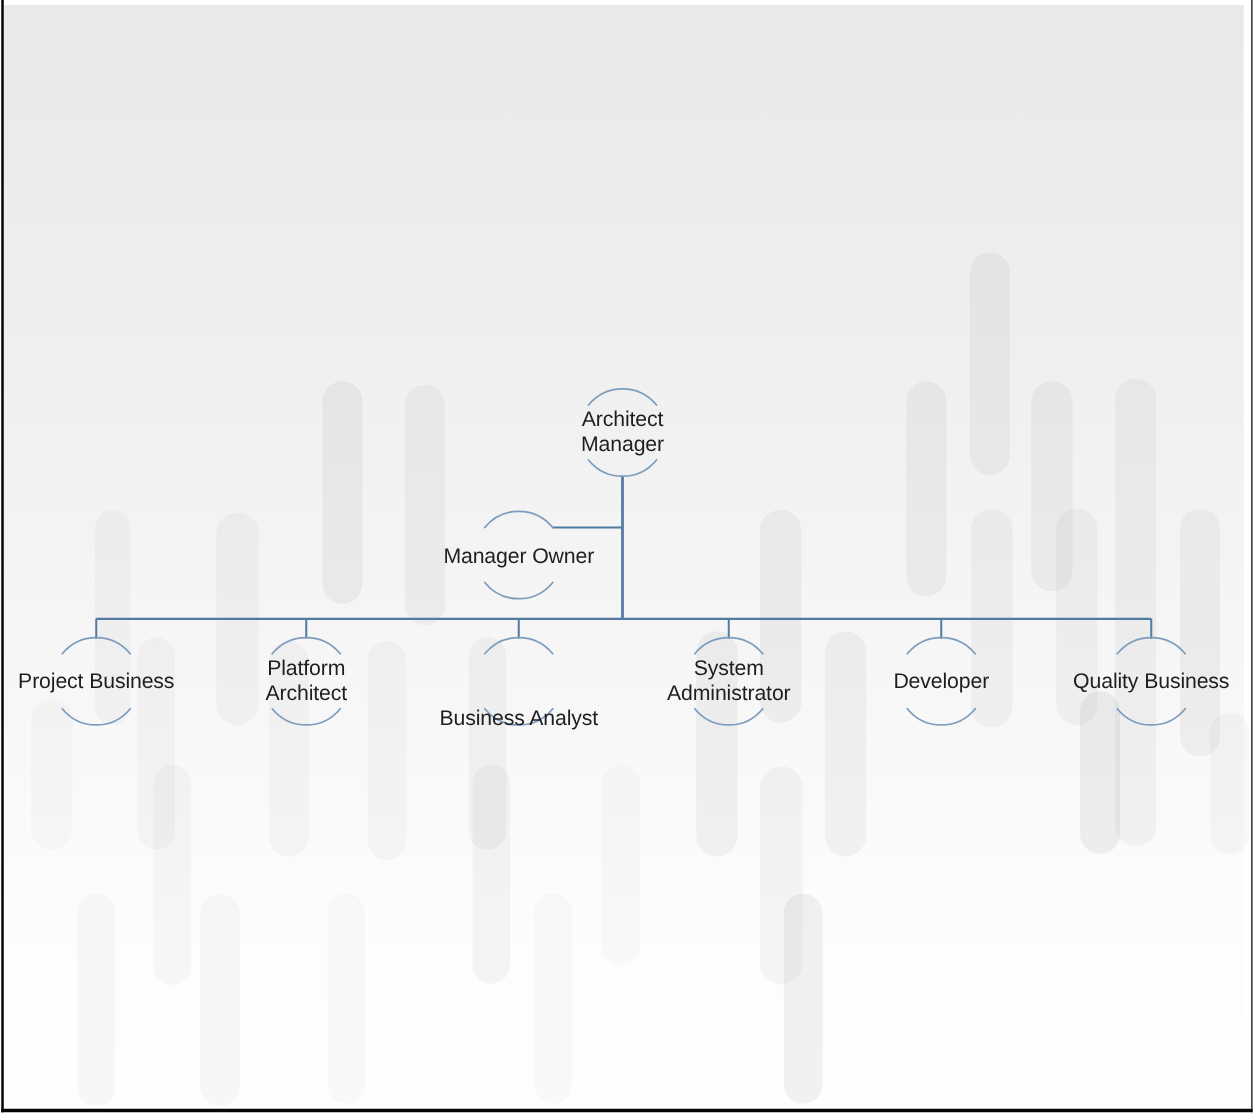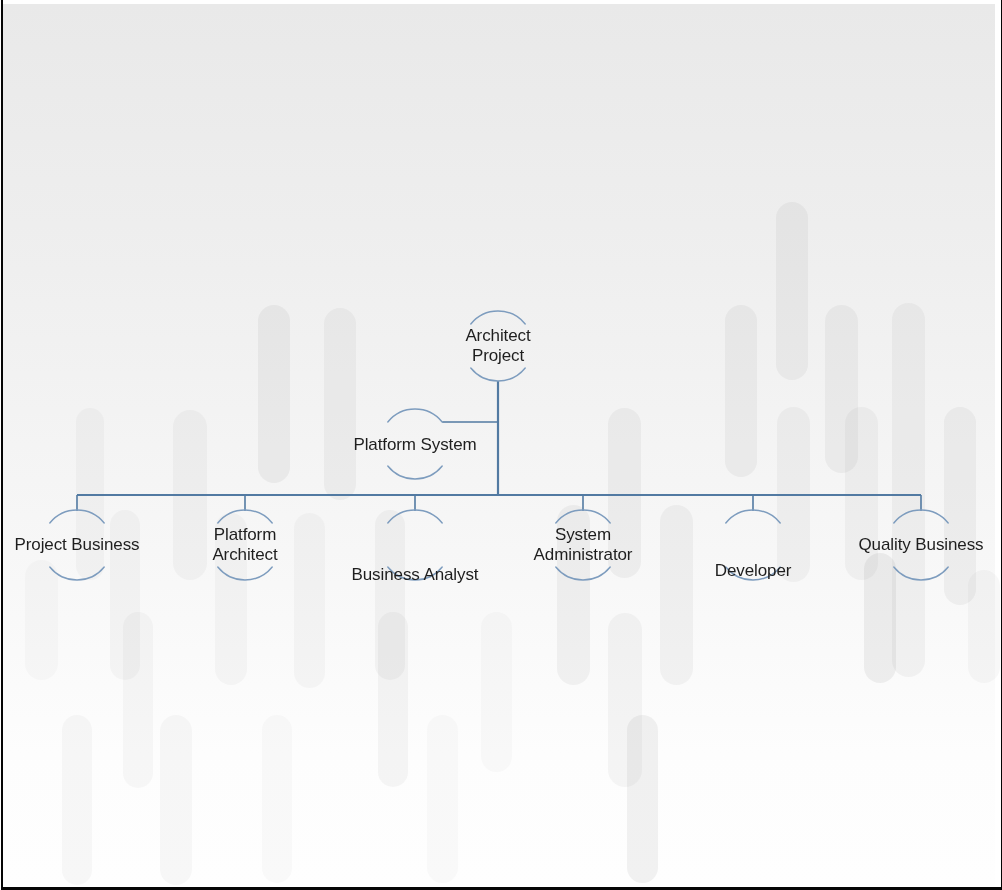--- a/index.html
+++ b/index.html
@@ -111,46 +111,46 @@
     </g>
     <g>
       <path d="M893.8 523 A35 35 0 0 1 948.2 523"></path>
       <path d="M893.8 567 A35 35 0 0 0 948.2 567"></path>
     </g>
   </g>
 </svg>
 
 <div class="node" style="left:413px;top:315px;">
   <span>Architect</span>
-  <span>Project</span>
+  <span>Manager</span>
 </div>
 
 <div class="node" style="left:330px;top:414px;">
-  <span>Platform System</span>
+  <span>Manager Owner</span>
 </div>
 
 <div class="node" style="left:-8px;top:514px;">
   <span>Project Business</span>
 </div>
 
 <div class="node" style="left:160px;top:514px;">
   <span>Platform</span>
   <span>Architect</span>
 </div>
 
 <div class="node" style="left:330px;top:544px;">
   <span>Business Analyst</span>
 </div>
 
 <div class="node" style="left:498px;top:514px;">
   <span>System</span>
   <span>Administrator</span>
 </div>
 
-<div class="node" style="left:668px;top:540px;">
+<div class="node" style="left:668px;top:514px;">
   <span>Developer</span>
 </div>
 
 <div class="node" style="left:836px;top:514px;">
   <span>Quality Business</span>
 </div>
 
 <div class="frame"></div>
 
 </body></html>

